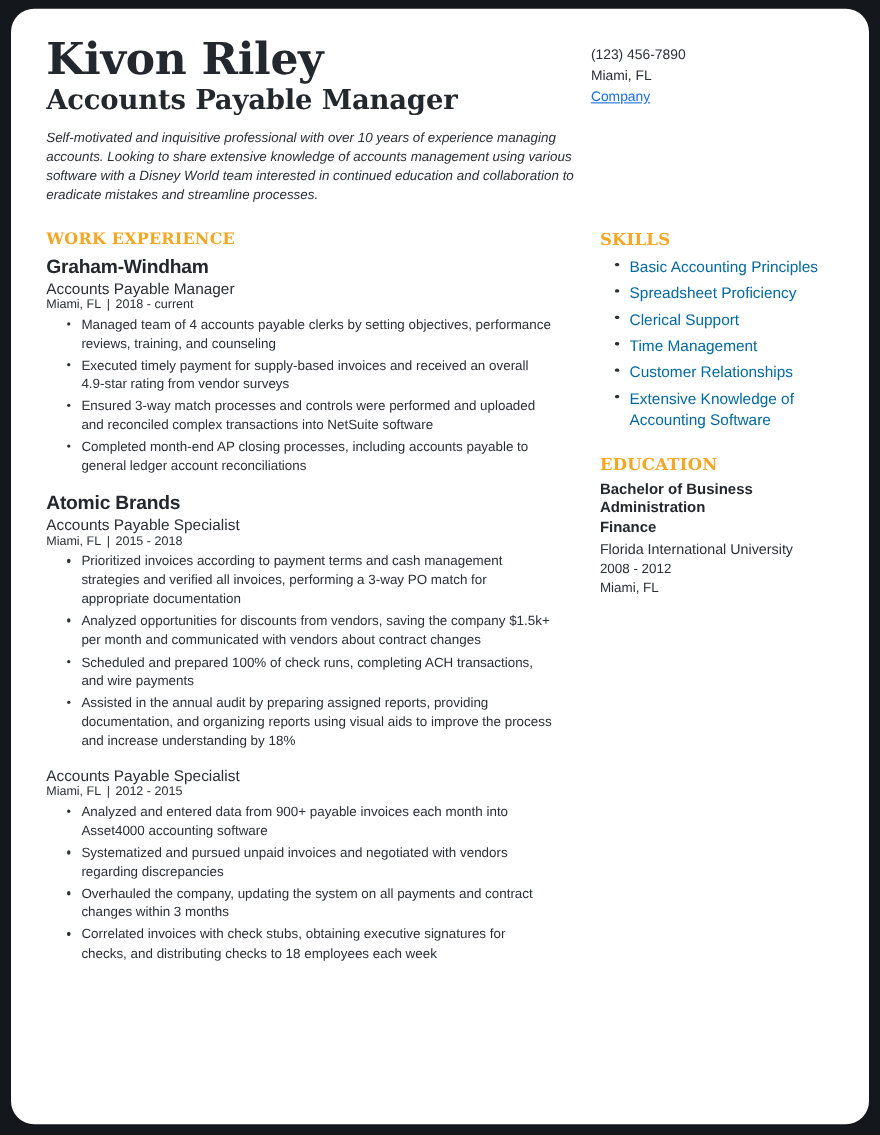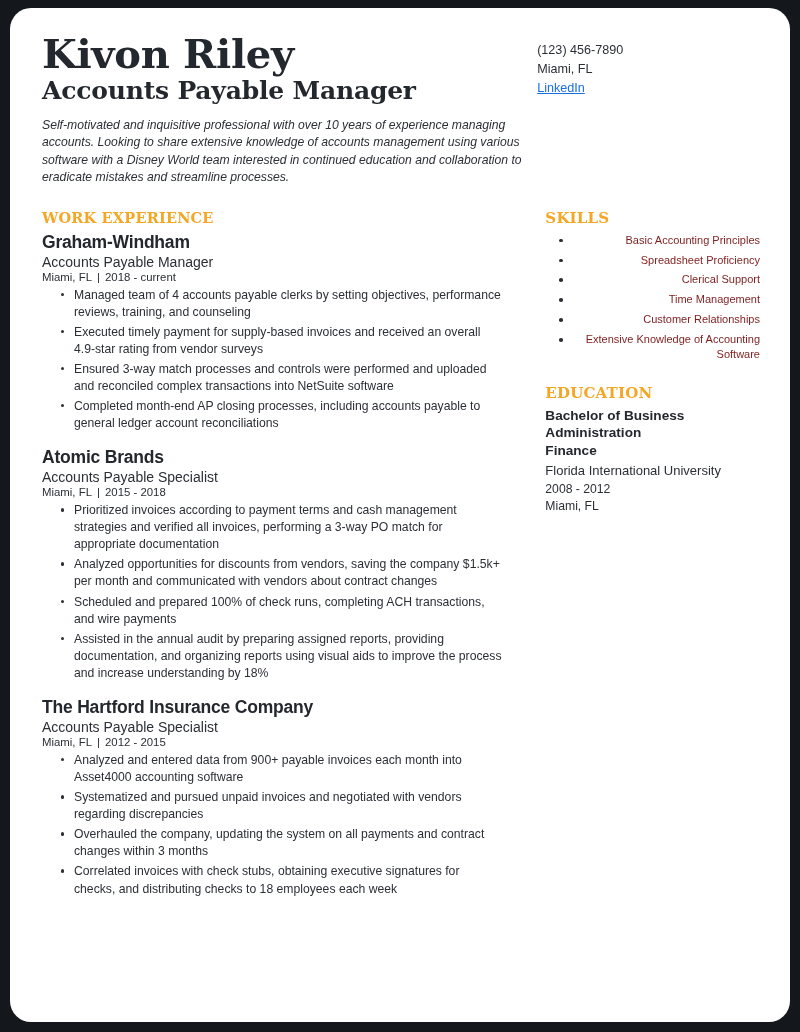--- a/index.html
+++ b/index.html
@@ -147,26 +147,25 @@
   }
 
   
   ul.side-list {
     margin: 0 0 22px 0;
     padding: 0 0 0 14px;
     list-style: none;
   }
   ul.side-list li {
     position: relative;
-    font-size: 11px;
+    font-size: 14px;
     line-height: 1.36;
-    color: #7f1d1d;
+    color: #0369a1;
     margin-bottom: 5px;
     padding-left: 13px;
-    text-align: right;
   }
   ul.side-list li:before {
     content: "";
     position: absolute;
     left: 0;
     top: 6px;
     width: 3.6px;
     height: 3.6px;
     border-radius: 50%;
     background: #2b2f36;
@@ -213,21 +212,21 @@
       <div class="header-left">
         <h1 class="name">Kivon Riley</h1>
         <h2 class="headline">Accounts Payable Manager</h2>
         <p class="summary">Self-motivated and inquisitive professional with over 10 years of experience managing accounts. Looking to share extensive knowledge of accounts management using various software with a Disney World team interested in continued education and collaboration to eradicate mistakes and streamline processes.</p>
       </div>
 
       <div class="contact">
         <div>(123) 456-7890</div>
         <div>Miami, FL</div>
         <div>
-          <a href="#">LinkedIn</a>
+          <a href="#">Company</a>
         </div>
       </div>
     </div>
 
     <div class="body-cols">
 
       <div class="col-main">
         <h3 class="section-title">WORK EXPERIENCE</h3>
 
         <div class="job">
@@ -252,21 +251,20 @@
           </div>
           <ul class="bullets">
             <li>Prioritized invoices according to payment terms and cash management strategies and verified all invoices, performing a 3-way PO match for appropriate documentation</li>
             <li>Analyzed opportunities for discounts from vendors, saving the company $1.5k+ per month and communicated with vendors about contract changes</li>
             <li>Scheduled and prepared 100% of check runs, completing ACH transactions, and wire payments</li>
             <li>Assisted in the annual audit by preparing assigned reports, providing documentation, and organizing reports using visual aids to improve the process and increase understanding by 18%</li>
           </ul>
         </div>
 
         <div class="job">
-          <div class="job-company">The Hartford Insurance Company</div>
           <div class="job-title">Accounts Payable Specialist</div>
           <div class="job-meta">
             <span>Miami, FL</span><span class="sep">|</span><span>2012 - 2015</span>
           </div>
           <ul class="bullets">
             <li>Analyzed and entered data from 900+ payable invoices each month into Asset4000 accounting software</li>
             <li>Systematized and pursued unpaid invoices and negotiated with vendors regarding discrepancies</li>
             <li>Overhauled the company, updating the system on all payments and contract changes within 3 months</li>
             <li>Correlated invoices with check stubs, obtaining executive signatures for checks, and distributing checks to 18 employees each week</li>
           </ul>

